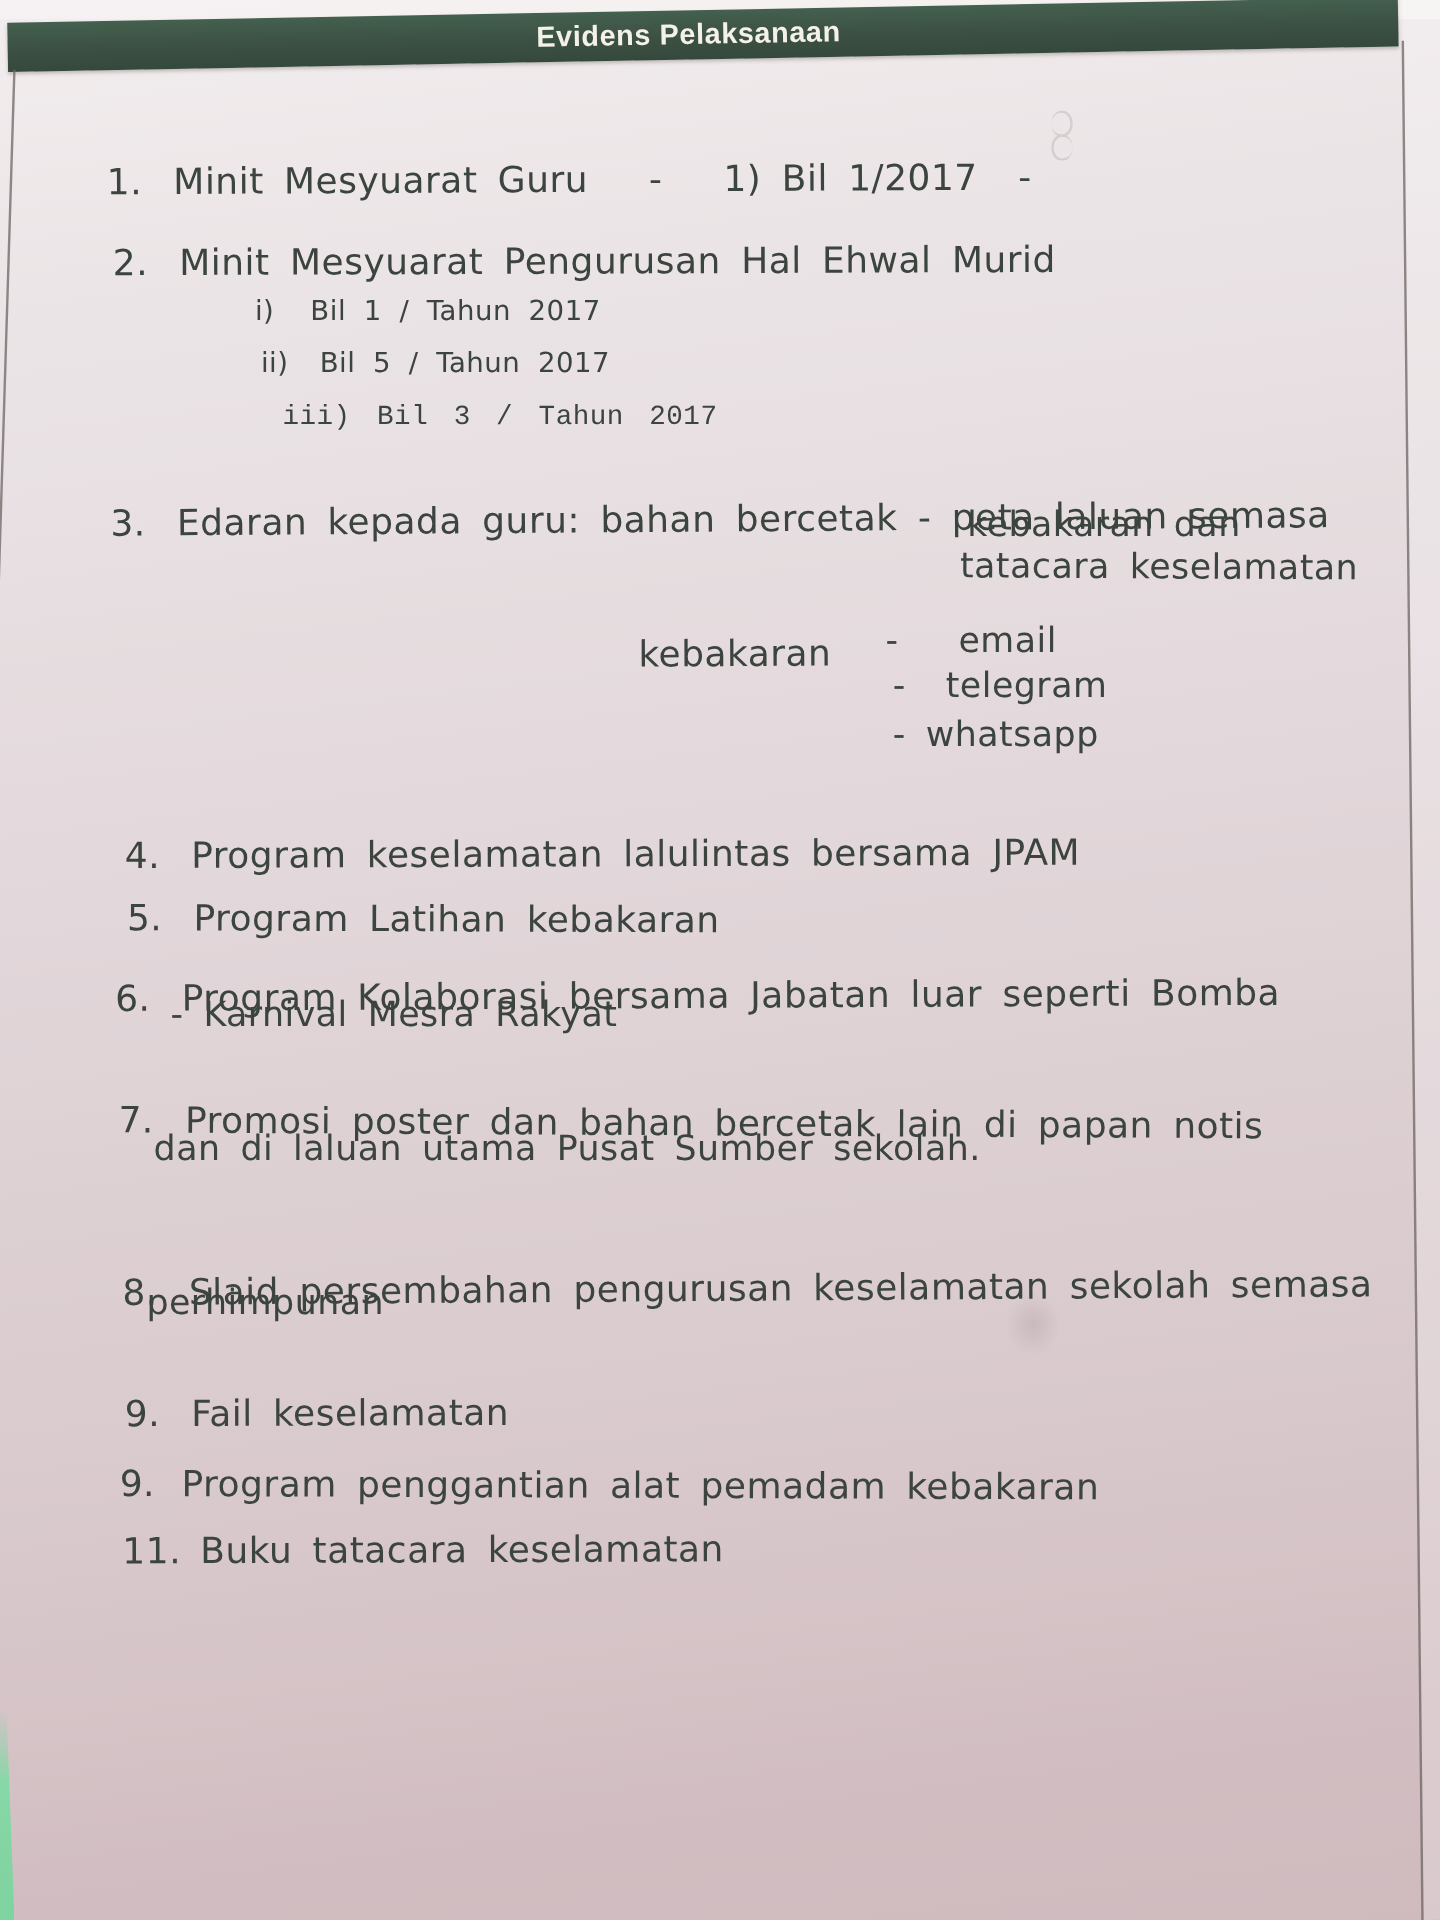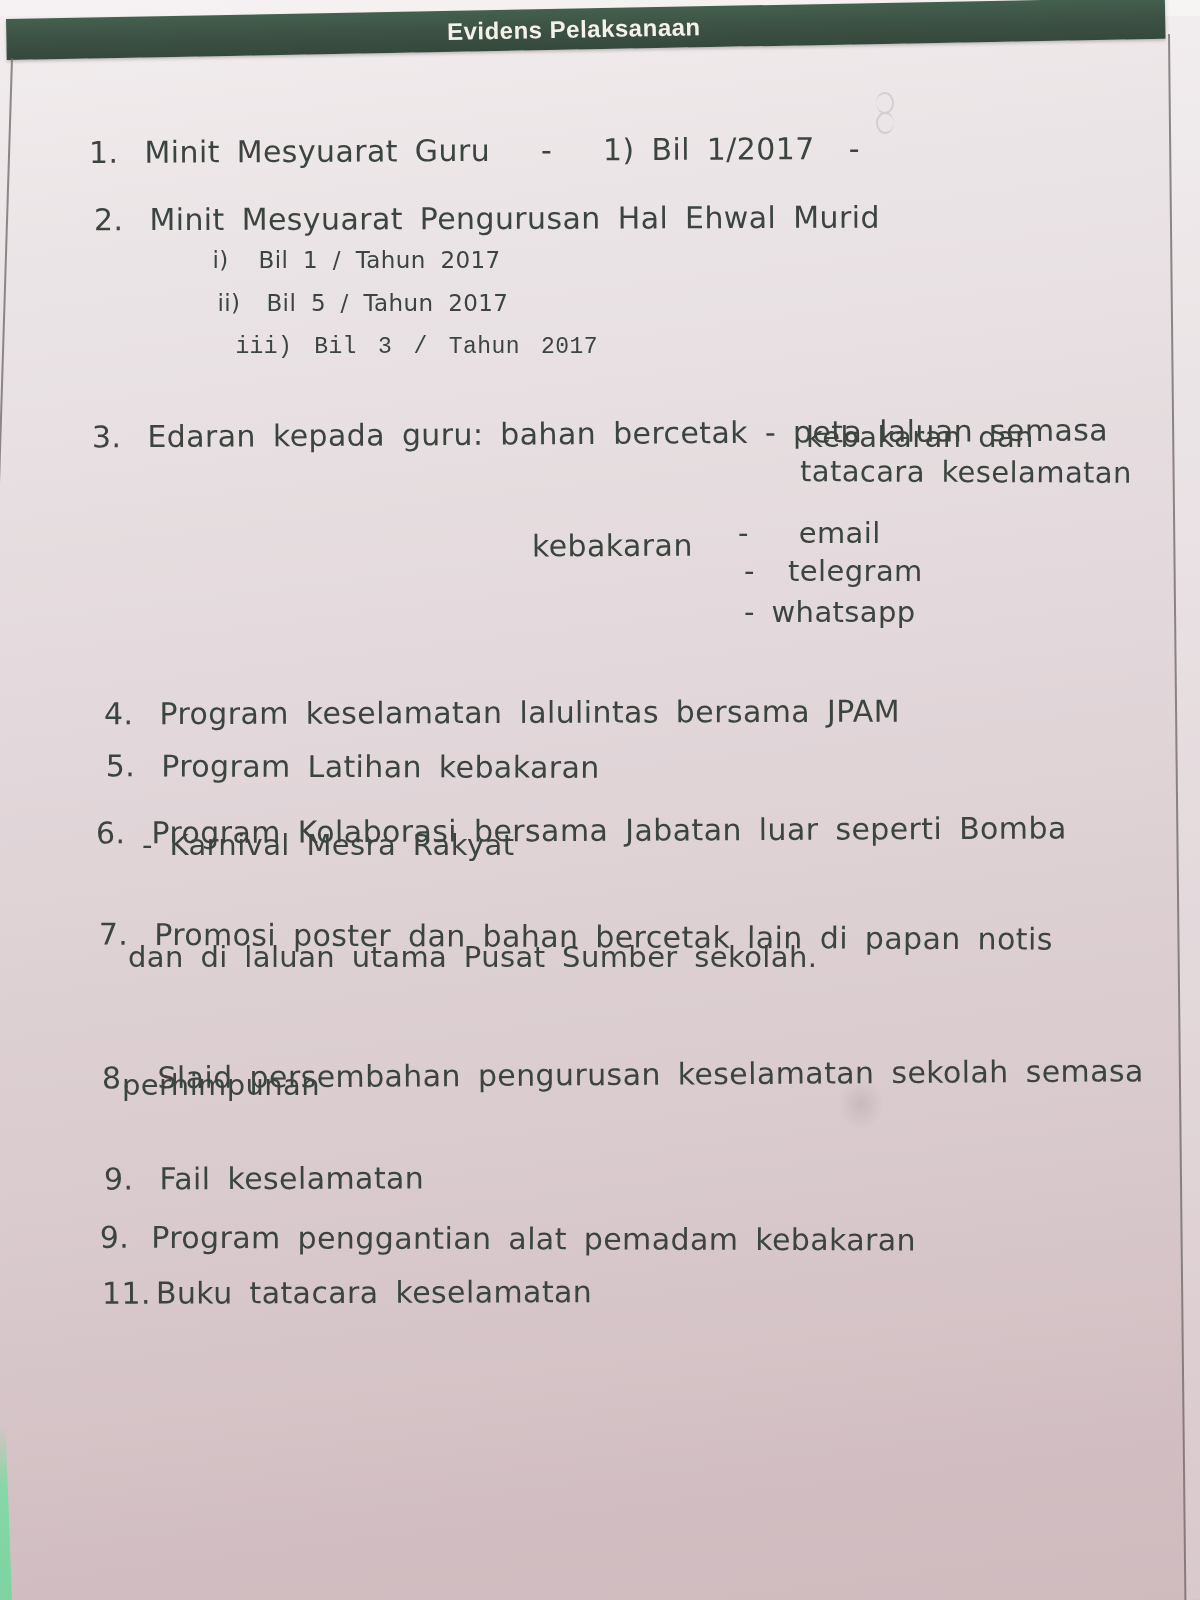--- a/index.html
+++ b/index.html
@@ -128,14 +128,14 @@
 <div class="line" style="left:70px;top:1126px;transform:rotate(-0.2deg);">
   <span class="num">9.</span><span>Fail keselamatan</span>
 </div>
 <div class="smudge"></div>
 
 <div class="line" style="left:66px;top:1186px;transform:rotate(0.2deg);">
   <span class="num" style="margin-right:22px;">9.</span><span>Program penggantian alat pemadam kebakaran</span>
 </div>
 
 <div class="line" style="left:68px;top:1240px;transform:rotate(-0.2deg);">
-  <span class="num" style="margin-right:5px;">11.</span><span>Buku tatacara keselamatan</span>
+  <span class="num" style="margin-right:16px;">11.</span><span>Buku tatacara keselamatan</span>
 </div>
 
 </body></html>

